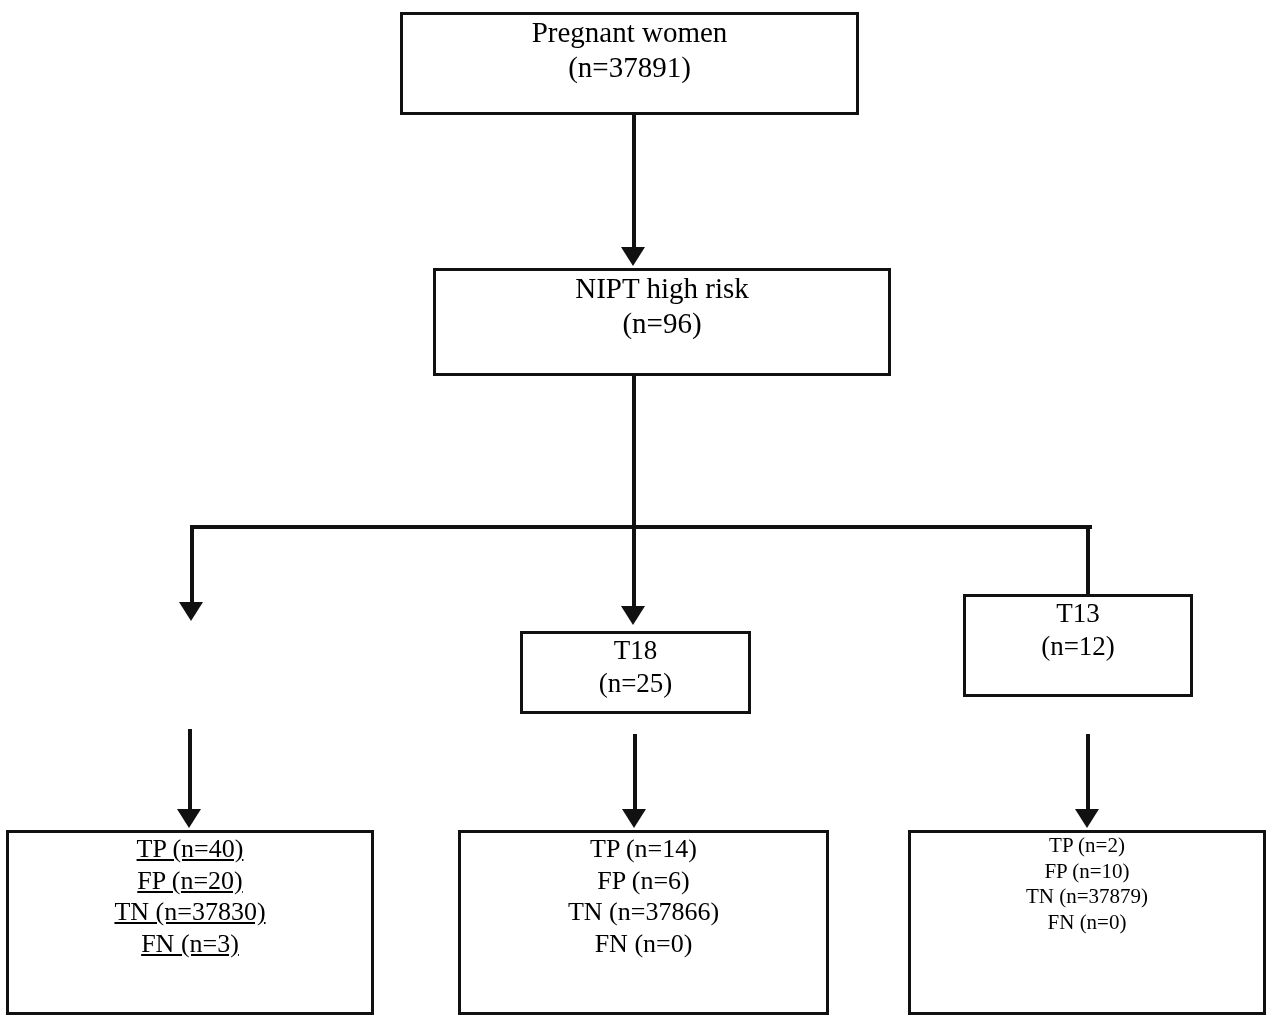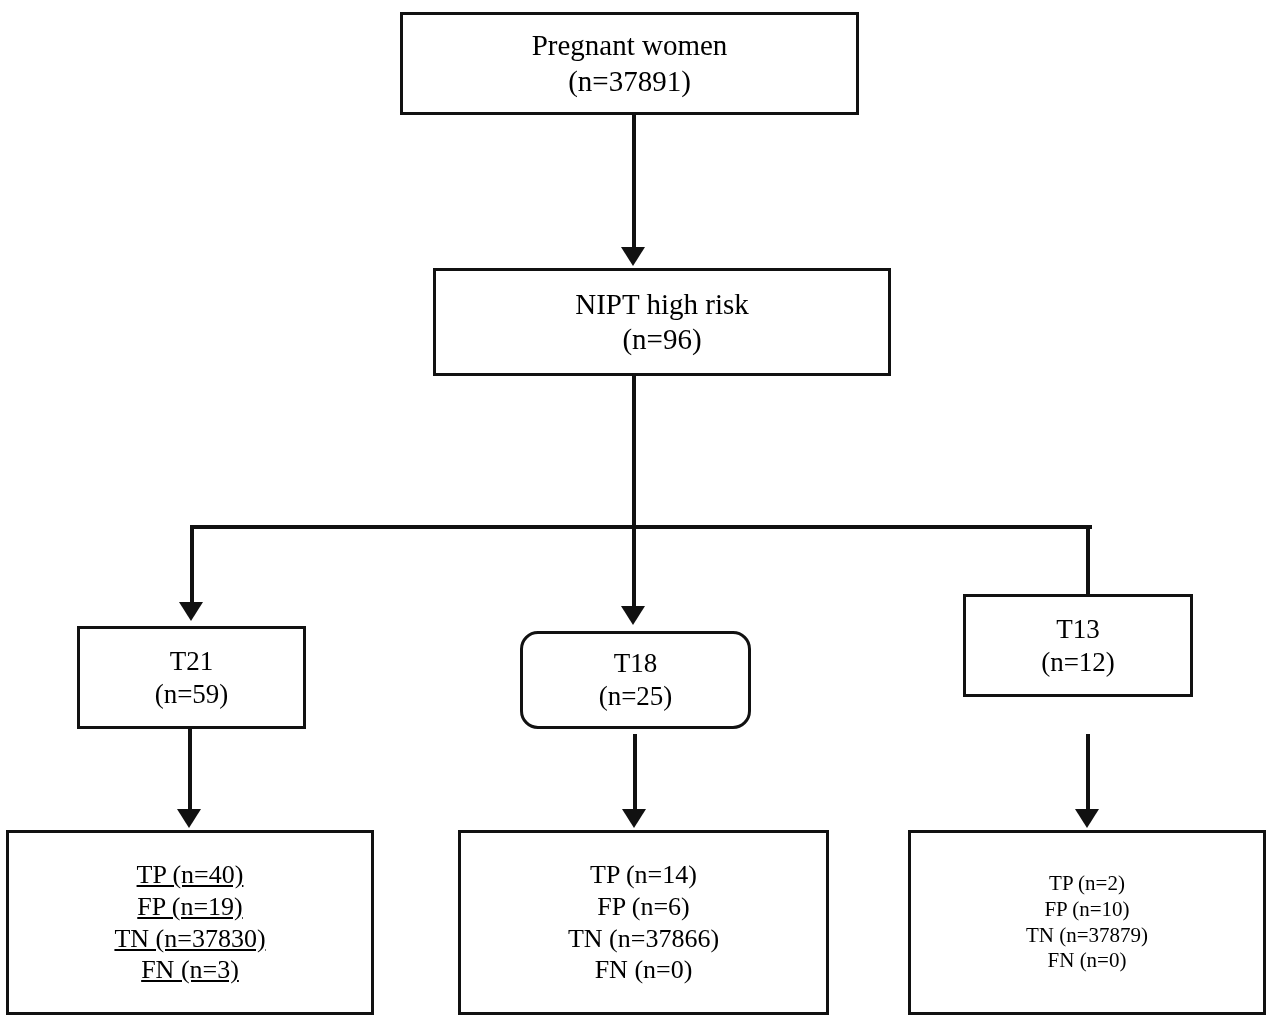--- a/index.html
+++ b/index.html
@@ -18,35 +18,35 @@
     color: #000000;
   }
   .node {
     position: absolute;
     box-sizing: border-box;
     border: 3px solid #111111;
     background: #ffffff;
     display: flex;
     flex-direction: column;
     align-items: center;
-    justify-content: center;
+    justify-content: flex-start;
     text-align: center;
     line-height: 1.22;
     color: #000000;
     z-index: 3;
   }
   .node .line {
     display: block;
     white-space: nowrap;
   }
   
   #node-pregnant      { left: 400px; top: 12px;  width: 459px; height: 103px; font-size: 29px; }
   #node-nipt          { left: 405px; top: 268px; width: 458px; height: 108px; font-size: 29px; margin-left: 28px; }
   #node-t21          { left: 77px;  top: 626px; width: 229px; height: 103px; font-size: 27px; }
-  #node-t18          { left: 520px; top: 631px; width: 231px; height: 98px; font-size: 27px; border-radius: 18px; }
+  #node-t18          { left: 520px; top: 631px; width: 231px; height: 83px; font-size: 27px; }
   #node-t13          { left: 963px; top: 594px; width: 230px; height: 103px; font-size: 27px; }
   #node-res-t21      { left: 6px;   top: 830px; width: 368px; height: 185px; font-size: 26px; text-decoration: underline; }
   #node-res-t18      { left: 458px; top: 830px; width: 371px; height: 185px; font-size: 26px; }
   #node-res-t13      { left: 908px; top: 830px; width: 358px; height: 185px; font-size: 21px; }
 
   
   .conn-line {
     position: absolute;
     background: #111111;
     z-index: 1;
@@ -130,38 +130,34 @@
   <div class="node" id="node-pregnant">
     <span class="line">Pregnant women</span>
     <span class="line">(n=37891)</span>
   </div>
 
   <div class="node" id="node-nipt">
     <span class="line">NIPT high risk</span>
     <span class="line">(n=96)</span>
   </div>
 
-  <div class="node" id="node-t21">
-    <span class="line">T21</span>
-    <span class="line">(n=59)</span>
-  </div>
 
   <div class="node" id="node-t18">
     <span class="line">T18</span>
     <span class="line">(n=25)</span>
   </div>
 
   <div class="node" id="node-t13">
     <span class="line">T13</span>
     <span class="line">(n=12)</span>
   </div>
 
   <div class="node" id="node-res-t21">
     <span class="line">TP (n=40)</span>
-    <span class="line">FP (n=19)</span>
+    <span class="line">FP (n=20)</span>
     <span class="line">TN (n=37830)</span>
     <span class="line">FN (n=3)</span>
   </div>
 
   <div class="node" id="node-res-t18">
     <span class="line">TP (n=14)</span>
     <span class="line">FP (n=6)</span>
     <span class="line">TN (n=37866)</span>
     <span class="line">FN (n=0)</span>
   </div>

